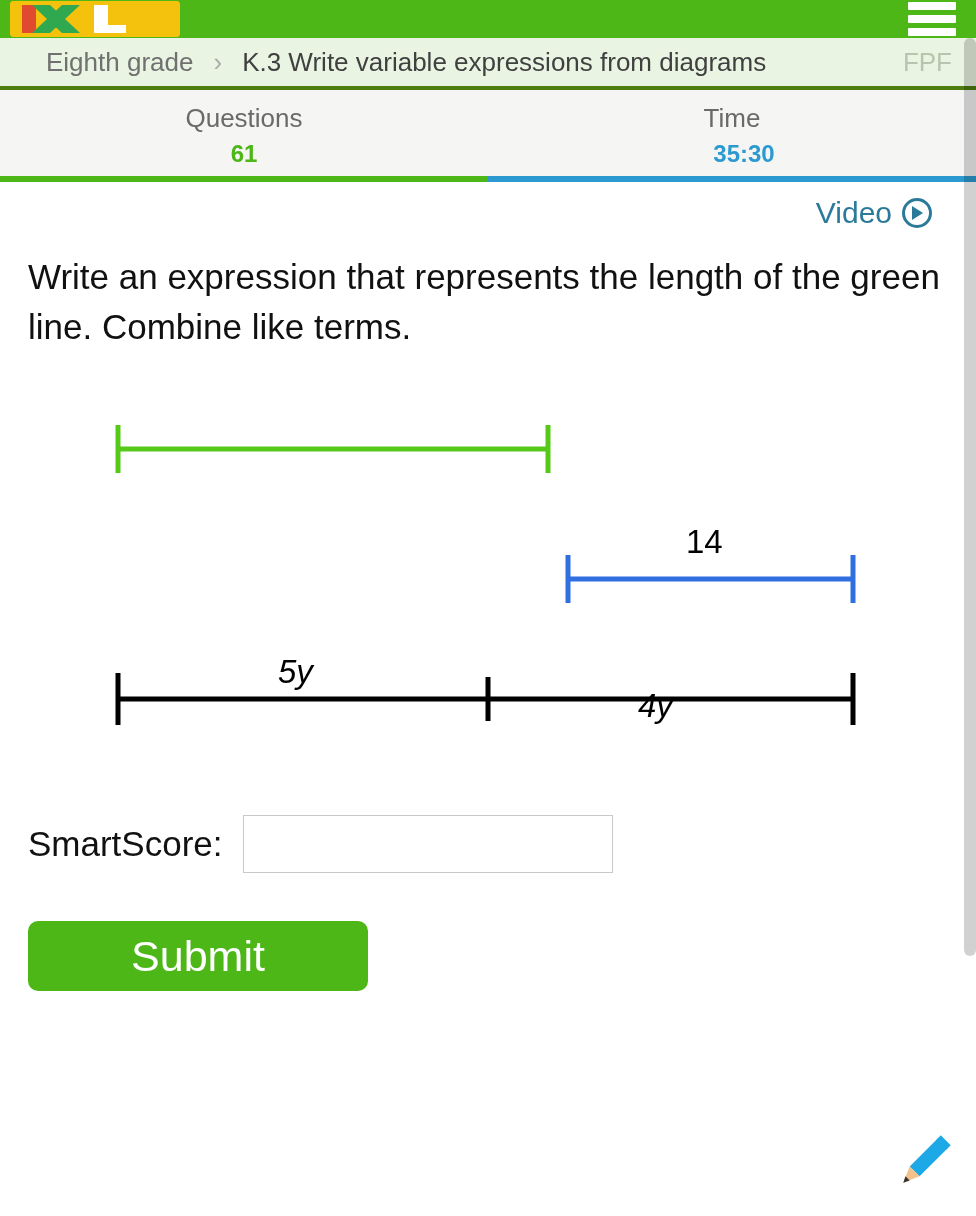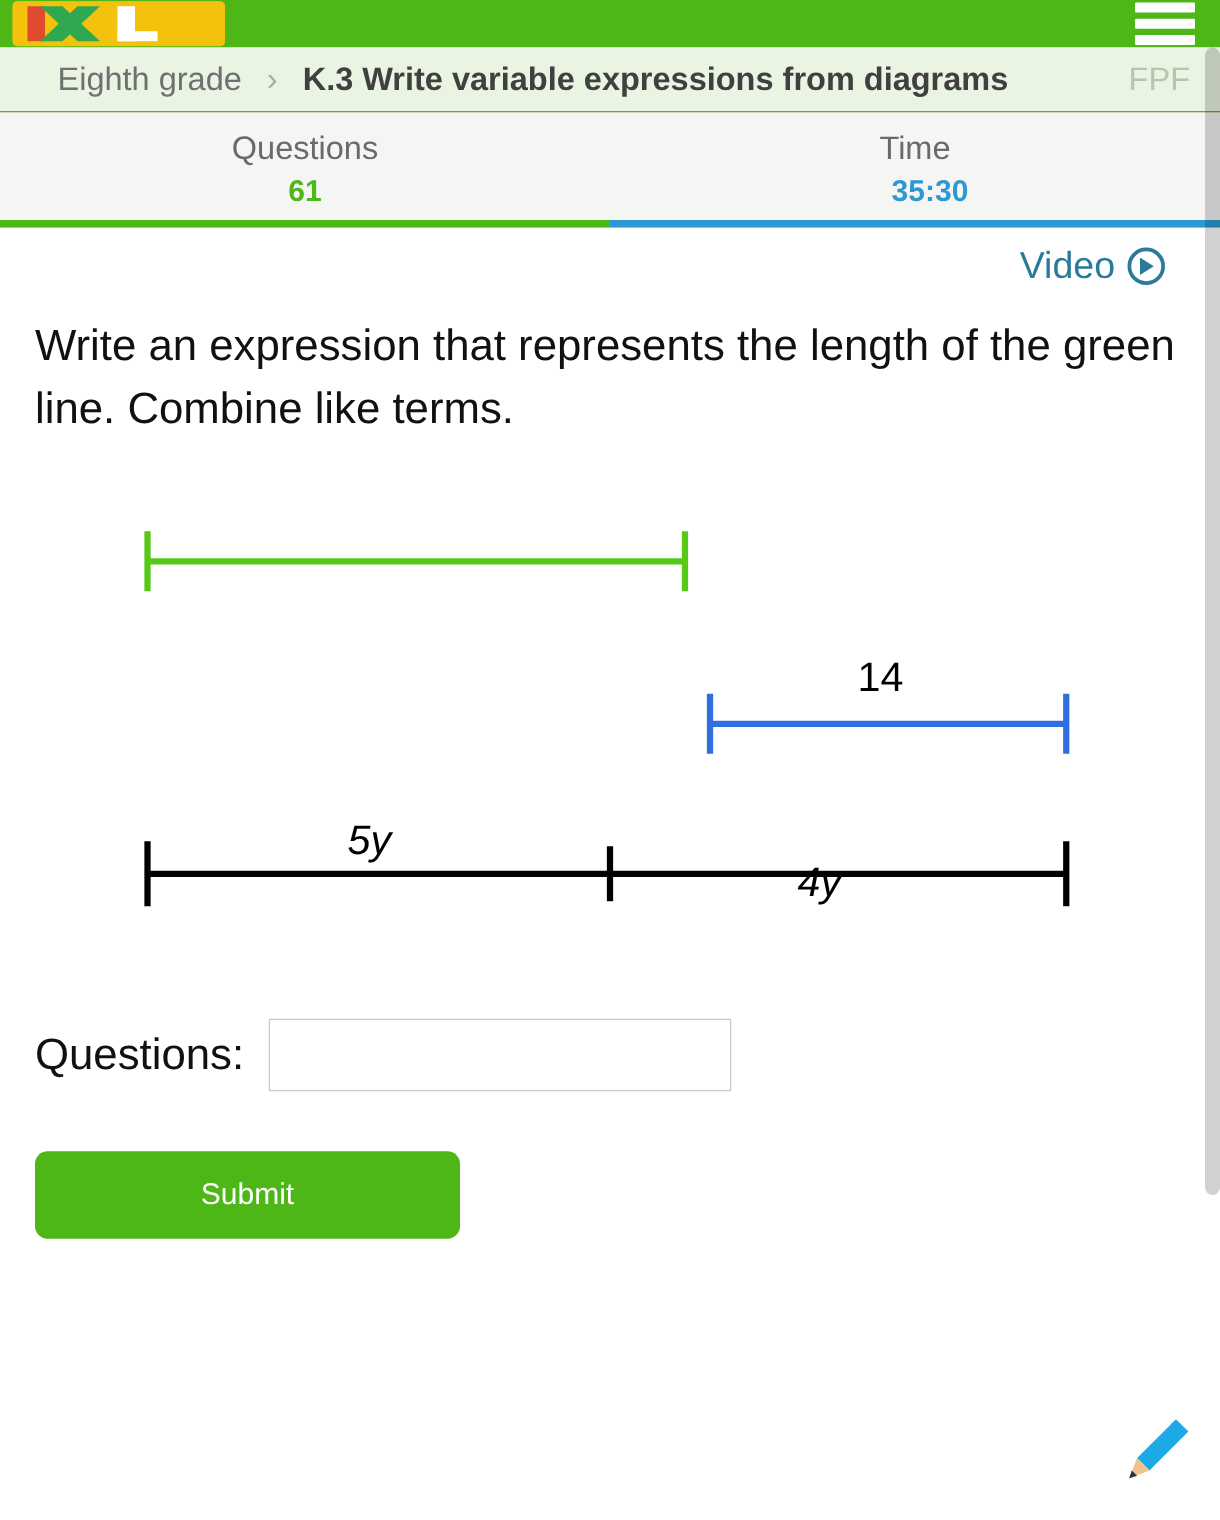--- a/index.html
+++ b/index.html
@@ -8,24 +8,24 @@
 
   
   .topbar { display:flex; align-items:center; justify-content:space-between; height:38px; background:#4db718; padding:0 20px 0 10px; }
   .logo-block { display:flex; align-items:center; gap:8px; }
   .logo-box { width:170px; height:36px; background:#f4c20d; border-radius:4px; position:relative; overflow:hidden; display:flex; align-items:center; justify-content:center; }
   .logo-box svg { display:block; }
   .hamburger { width:48px; height:34px; display:flex; flex-direction:column; justify-content:space-between; }
   .hamburger span { display:block; height:8px; background:#fefefe; border-radius:1px; }
 
   
-  .crumbrow { display:flex; align-items:center; gap:14px; height:52px; background:#eaf4e2; padding:0 24px 0 46px; font-size:26px; color:#707070; border-bottom:1px solid #4d7c0f; }
+  .crumbrow { display:flex; align-items:center; gap:14px; height:52px; background:#eaf4e2; padding:0 24px 0 46px; font-size:26px; color:#707070; border-bottom:4px solid #4d7c0f; }
   .crumb-link { color:#707070; }
   .crumb-sep { color:#aaaaaa; font-size:26px; padding:0 6px; }
-  .skill-title { color:#404040; font-size:26px;font-weight:bold; }
+  .skill-title { color:#404040; font-size:26px; }
   .crumb-code { color:#b7c5ae; font-size:26px; margin-left:auto; }
 
   
   .statsrow { display:flex; height:92px; background:#f5f5f4; border-bottom:2px solid #e6e6e6; }
   .statcell { flex:1; display:flex; flex-direction:column; align-items:center; justify-content:center; position:relative; }
   .statcell .label { font-size:26px; color:#6a6a6a; }
   .statcell .value { font-size:24px; font-weight:700; margin-top:6px; display:flex; align-items:center; gap:10px; }
   .statcell.q .value { color:#4db718; }
   .statcell.t .value { color:#2c9ad0;margin-left:24px; }
   .statcell.s .value { color:#f0592b; }
@@ -46,21 +46,21 @@
 
   
   .content { padding:12px 28px 0 28px; }
   .prompt { font-size:35px; color:#111; line-height:1.42; }
 
   .diagram { position:relative; width:780px; height:340px; margin:58px 0 0 80px; }
 
   .answer-row { display:flex; align-items:center; gap:20px; margin-top:66px; font-size:35px; color:#111; }
   .answer-input { width:370px; height:58px; border:1px solid #c9c9c9; font-size:30px; padding:0 10px; }
 
-  .submit-btn { margin-top:48px; width:340px; height:70px; background:#4db718; border:none; border-radius:10px; color:#fff; font-size:24px; cursor:pointer; display:flex; align-items:center; justify-content:center; }
+  .submit-btn { margin-top:48px; width:340px; height:70px; background:#4db718; border:none; border-radius:10px; color:#fff; font-size:43px; cursor:pointer; display:flex; align-items:center; justify-content:center; }
 
   
   .pencil { position:absolute; right:18px; bottom:14px; width:74px; height:74px; }
 
   
   .scrollhint { position:absolute; right:0; top:38px; bottom:260px; width:12px; background:rgba(0,0,0,0.18); border-radius:6px; }
 </style>
 </head>
 <body>
 
@@ -141,21 +141,21 @@
           <line x1="380" y1="268" x2="380" y2="312"></line>
           <line x1="745" y1="264" x2="745" y2="316"></line>
         </g>
       </svg>
       <div style="position:absolute; left:578px; top:114px; font-size:33px;">14</div>
       <div style="position:absolute; left:170px; top:244px; font-size:33px; font-style:italic;">5y</div>
       <div style="position:absolute; left:530px; top:244px; font-size:33px; font-style:italic;margin-top:34px;">4y</div>
     </div>
 
     <div class="answer-row">
-      <span>Questions:</span>
+      <span>SmartScore:</span>
       <input class="answer-input" type="text" value="" style="">
     </div>
 
     <button class="submit-btn">Submit</button>
   </div>
 
   <div class="scrollhint"></div>
 
   <div class="pencil">
     <svg viewBox="0 0 74 74" width="74" height="74">

